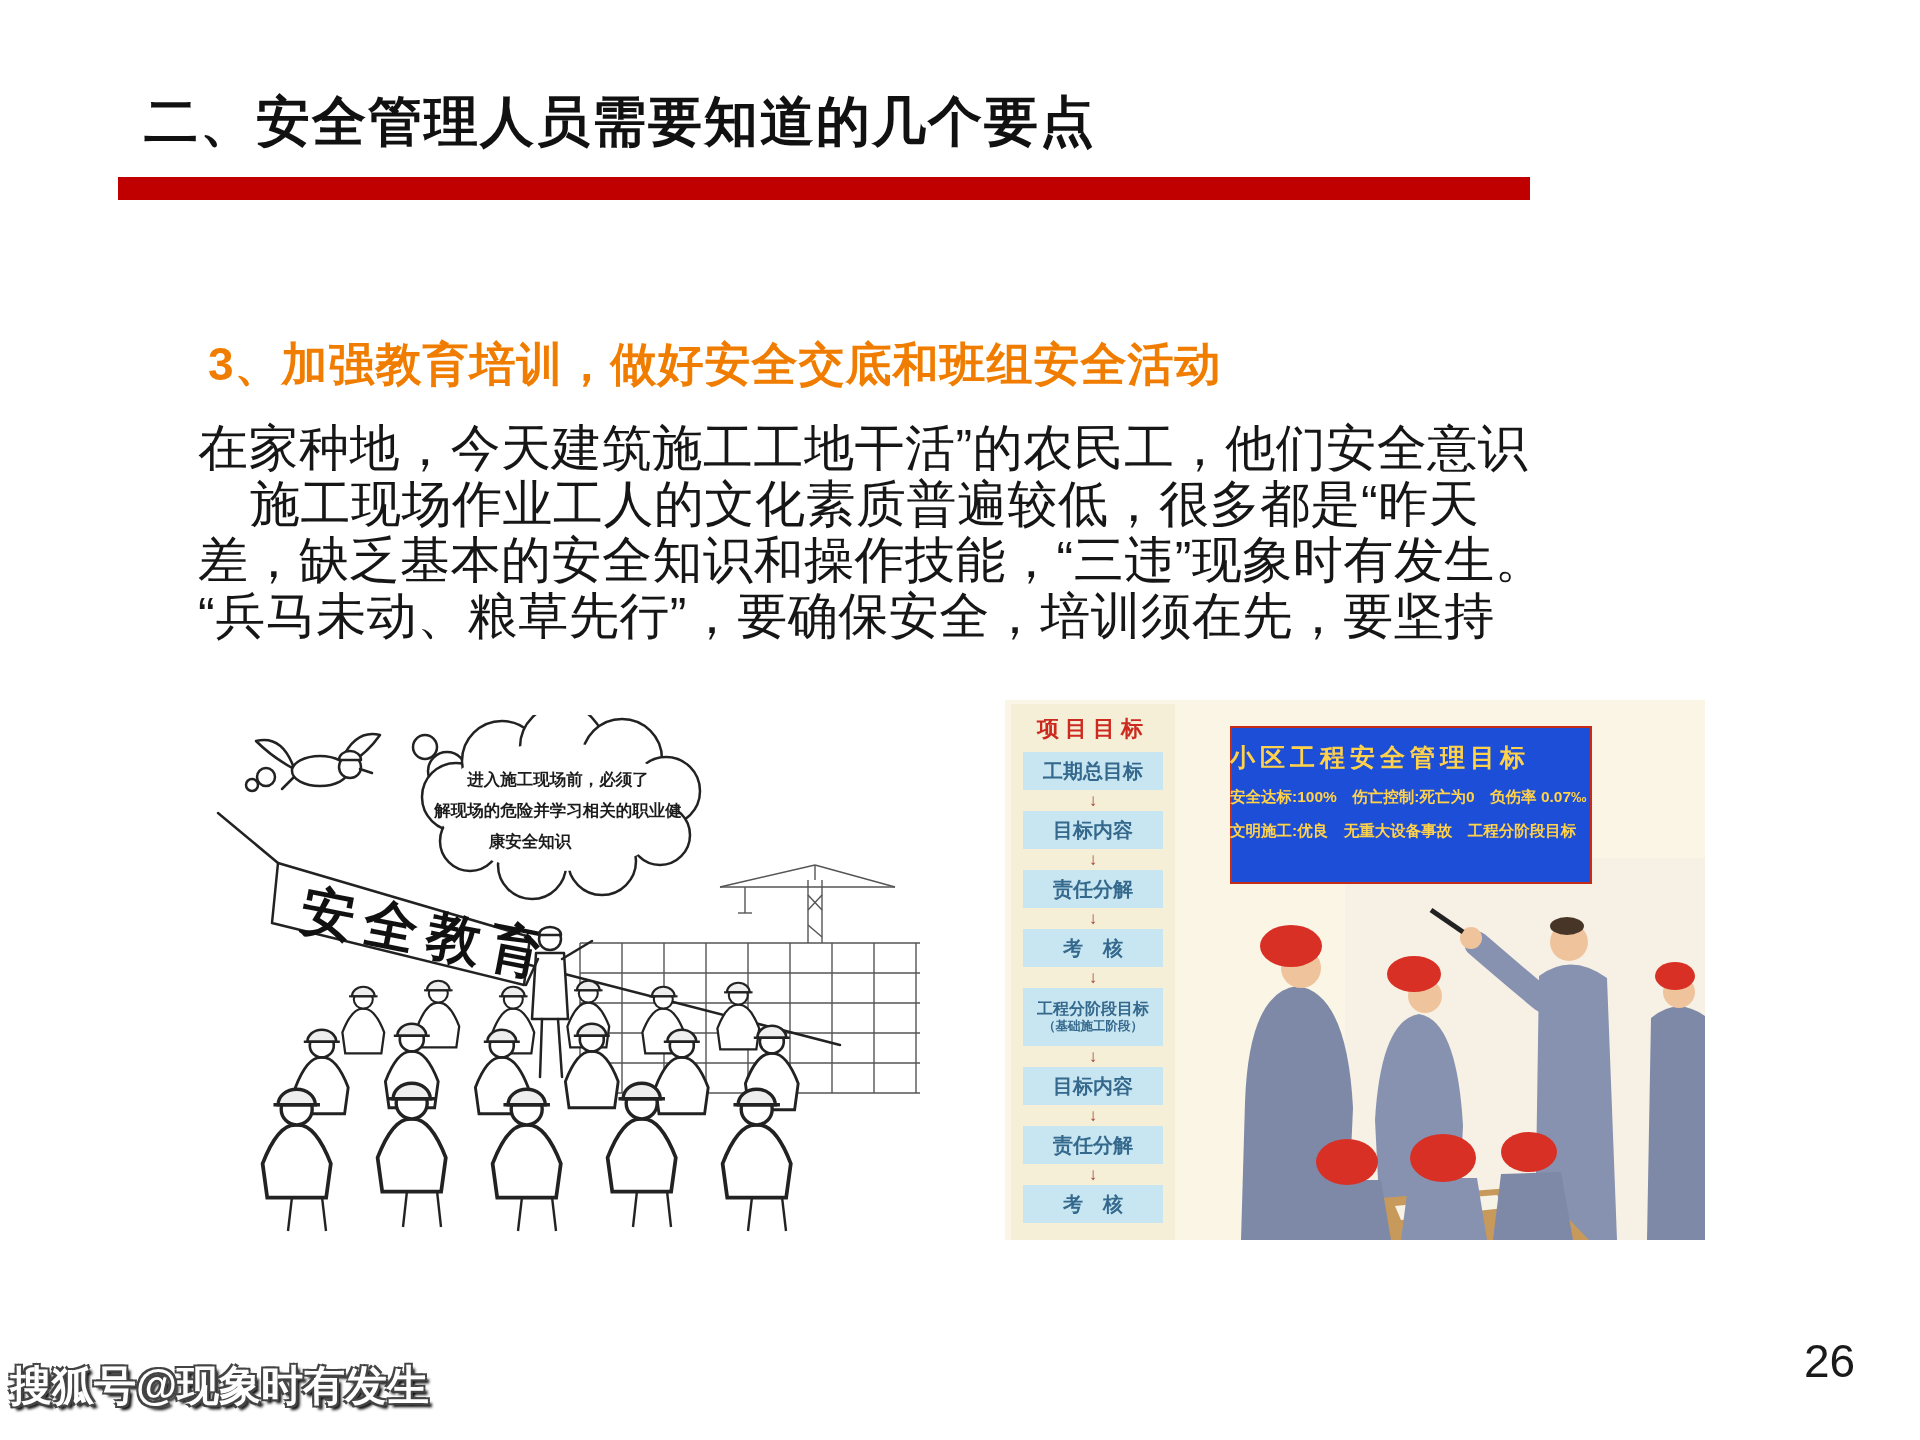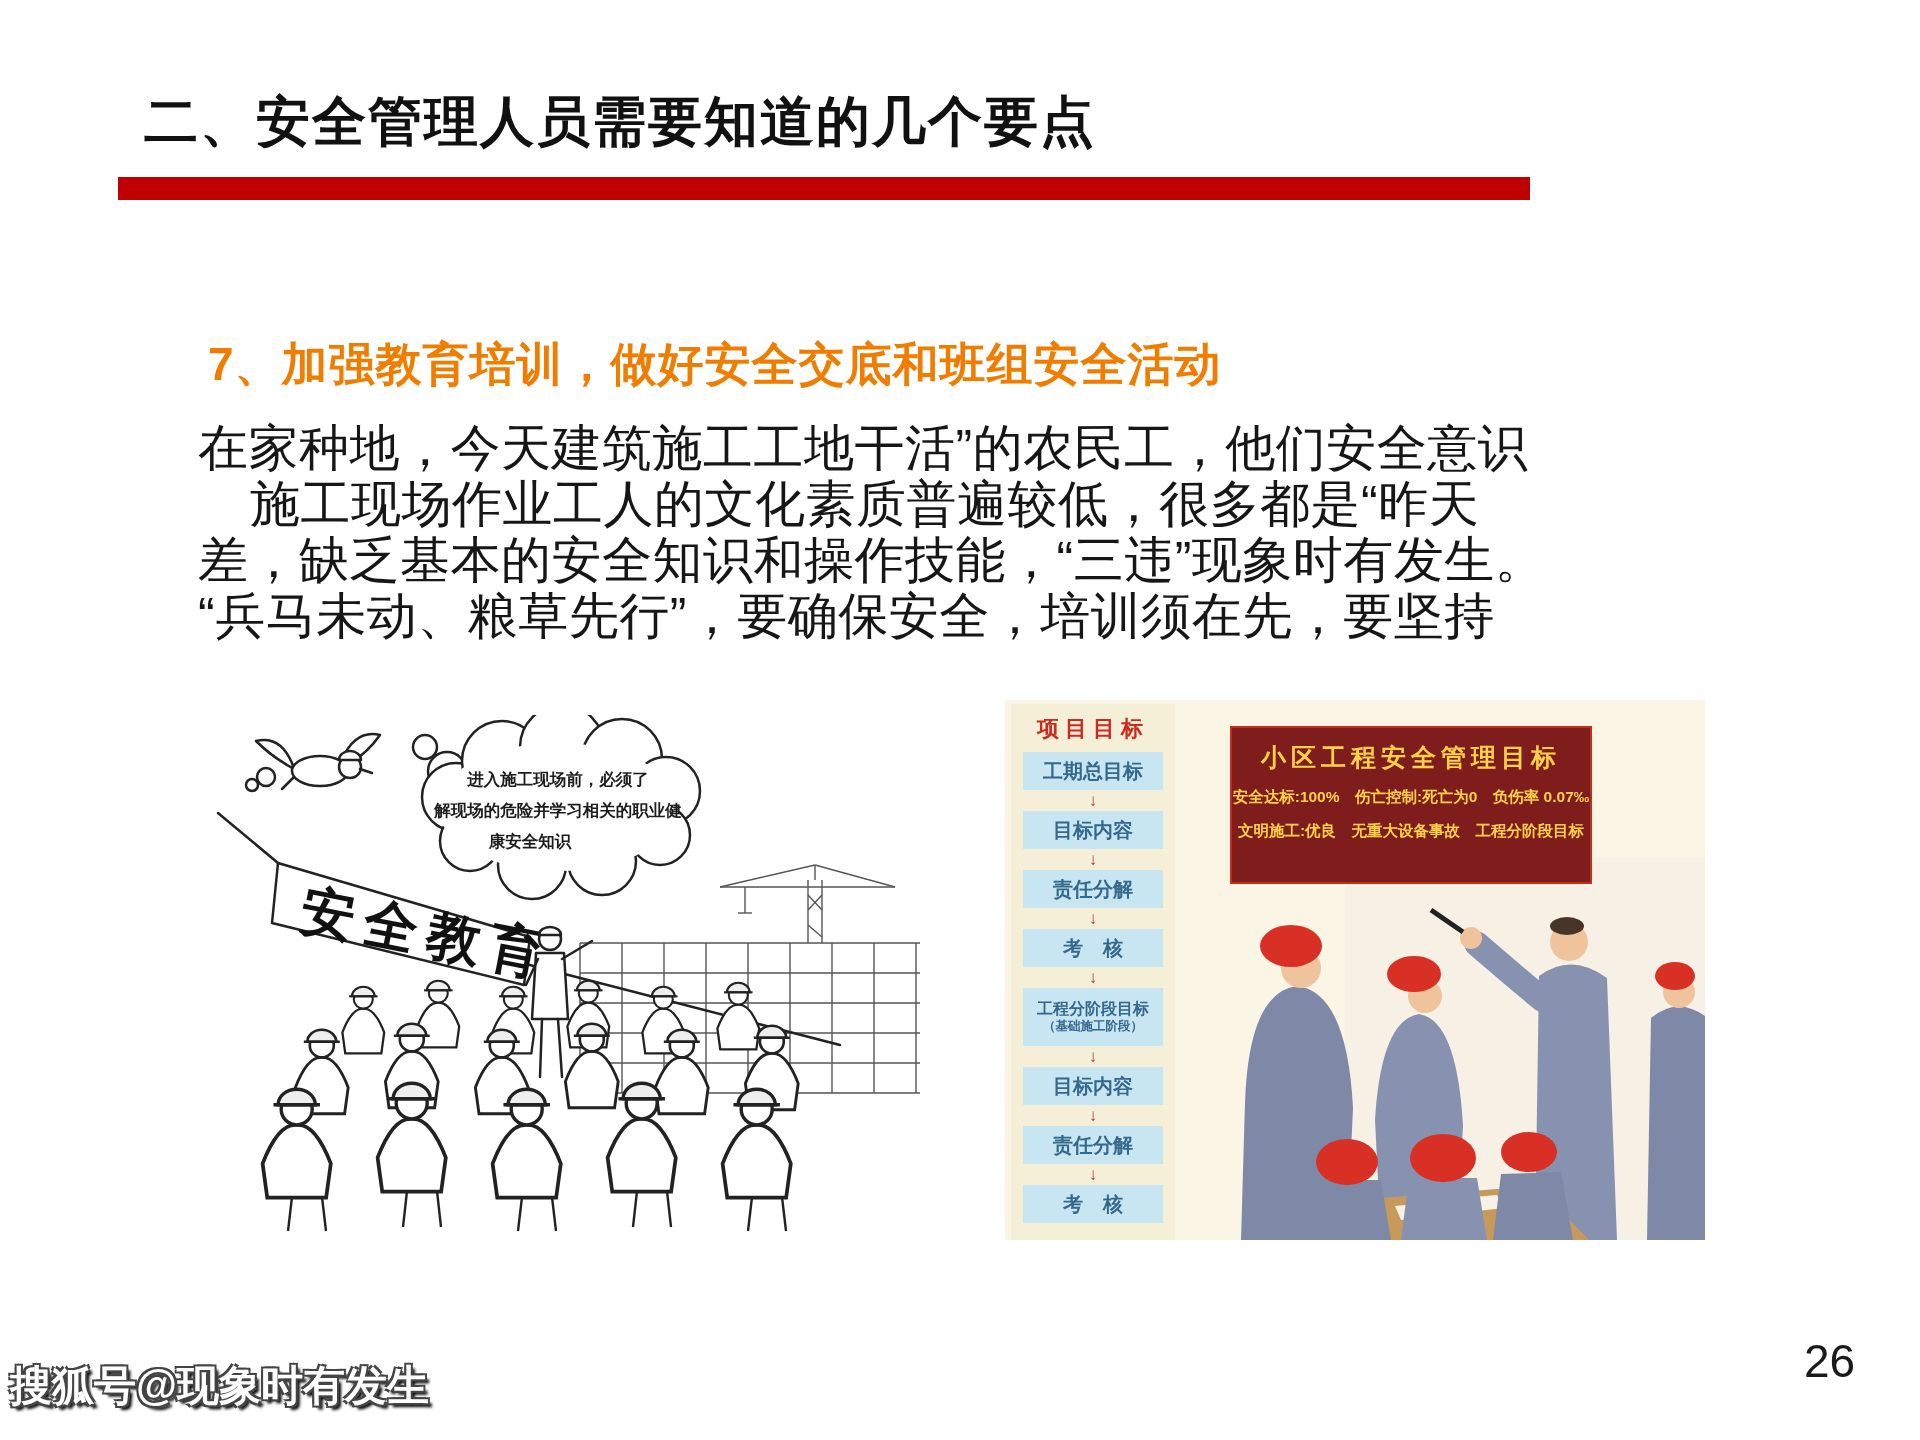--- a/index.html
+++ b/index.html
@@ -68,21 +68,21 @@
   .flow-box .main-sm { font-size:16px; letter-spacing:0; }
   .flow-box .sub { font-size:12.5px; font-weight:700; margin-top:2px; }
   .flow-arrow {
     height:21px; color:#A04030; font-size:17px; line-height:21px;
     font-weight:700; flex-shrink:0;
   }
   .flow-arrow::after { content:"↓"; }
 
   .goal-banner {
     position:absolute; left:225px; top:26px; width:362px; height:158px;
-    background:#7f1d1d; z-index:2; text-align:center; padding-top:15px;
+    background:#1d4ed8; z-index:2; padding-top:15px;
     box-shadow:inset 0 0 0 2px #c52d18;
   }
   .gb-title {
     color:#FFD24A; font-size:25px; font-weight:900;
     letter-spacing:5px; white-space:nowrap;
   }
   .gb-line {
     color:#FFD24A; font-size:15.5px; font-weight:700;
     margin-top:13px; white-space:nowrap;
   }
@@ -100,21 +100,21 @@
   }
 </style>
 </head>
 <body>
 
 <div class="slide">
 
   <div class="title">二、安全管理人员需要知道的几个要点</div>
   <div class="red-bar"></div>
 
-  <div class="heading">7、加强教育培训，做好安全交底和班组安全活动</div>
+  <div class="heading">3、加强教育培训，做好安全交底和班组安全活动</div>
 
   <div class="body-block">
     <div class="body-line">在家种地，今天建筑施工工地干活”的农民工，他们安全意识</div>
     <div class="body-line indent">施工现场作业工人的文化素质普遍较低，很多都是“昨天</div>
     <div class="body-line">差，缺乏基本的安全知识和操作技能，“三违”现象时有发生。</div>
     <div class="body-line">“兵马未动、粮草先行”，要确保安全，培训须在先，要坚持</div>
   </div>
 
   <div class="left-figure">
     <svg viewBox="0 0 730 525">

